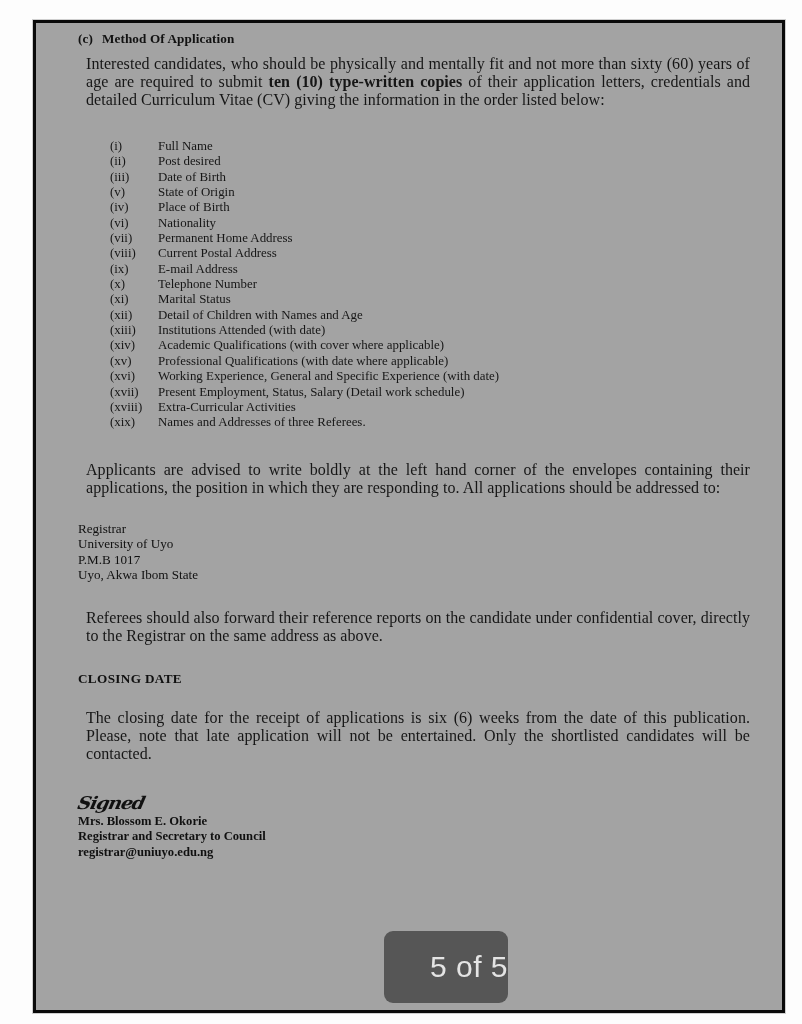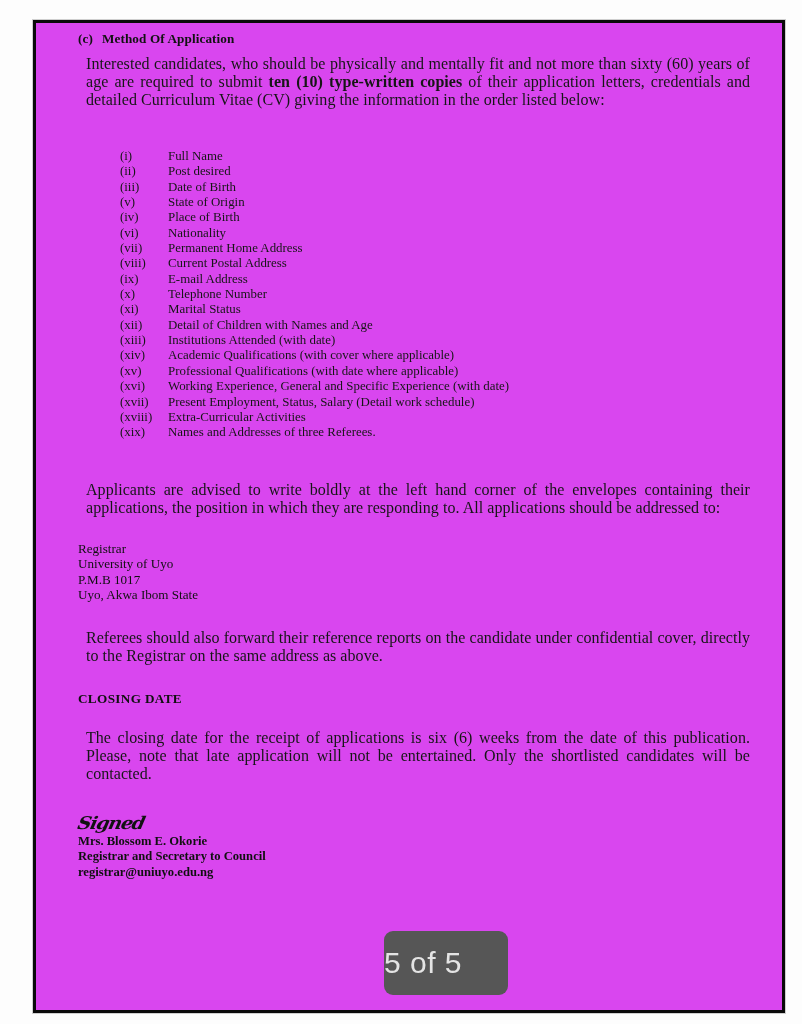--- a/index.html
+++ b/index.html
@@ -16,21 +16,21 @@
     position: relative;
   }
 
   
   #page-sheet {
     position: absolute;
     left: 33px;
     top: 20px;
     width: 752px;
     height: 993px;
-    background: #d946ef;
+    background: #a3a3a3;
     border: 3px solid #0a0a0a;
     box-sizing: border-box;
     box-shadow: 0 0 0 1px #cfcfcf;
     overflow: hidden;
   }
 
   #doc-body {
     position: absolute;
     left: 42px;
     top: 8px;
@@ -57,21 +57,21 @@
   }
   .para b { font-weight: bold; }
   .gap-14 { height: 14px; }
   .gap-16 { height: 16px; }
   .gap-18 { height: 18px; }
   .gap-22 { height: 22px; }
 
   
   #cv-list {
     list-style: none;
-    margin: 14px;
+    margin: 4px;
     padding: 0 0 0 28px;
   }
   #cv-list li {
     font-size: 12.9px;
     line-height: 15.35px;
     color: #161616;
     white-space: nowrap;
     display: block;
   }
   #cv-list .num {
@@ -120,26 +120,26 @@
     color: #101010;
     white-space: nowrap;
   }
 
   
   #page-badge {
     position: absolute;
     left: 348px;
     top: 908px;
     width: 124px;
-    height: 64px;
+    height: 72px;
     border-radius: 9px;
     background: #565656;
     display: flex;
     align-items: center;
-    justify-content: flex-start;
+    justify-content: flex-end;
     box-sizing: border-box;
   }
   #page-badge .badge-text {
     font-family: "Liberation Sans", sans-serif;
     font-size: 30px;
     color: #e4e4e4;
     letter-spacing: .5px;
   }
 </style>
 </head>

